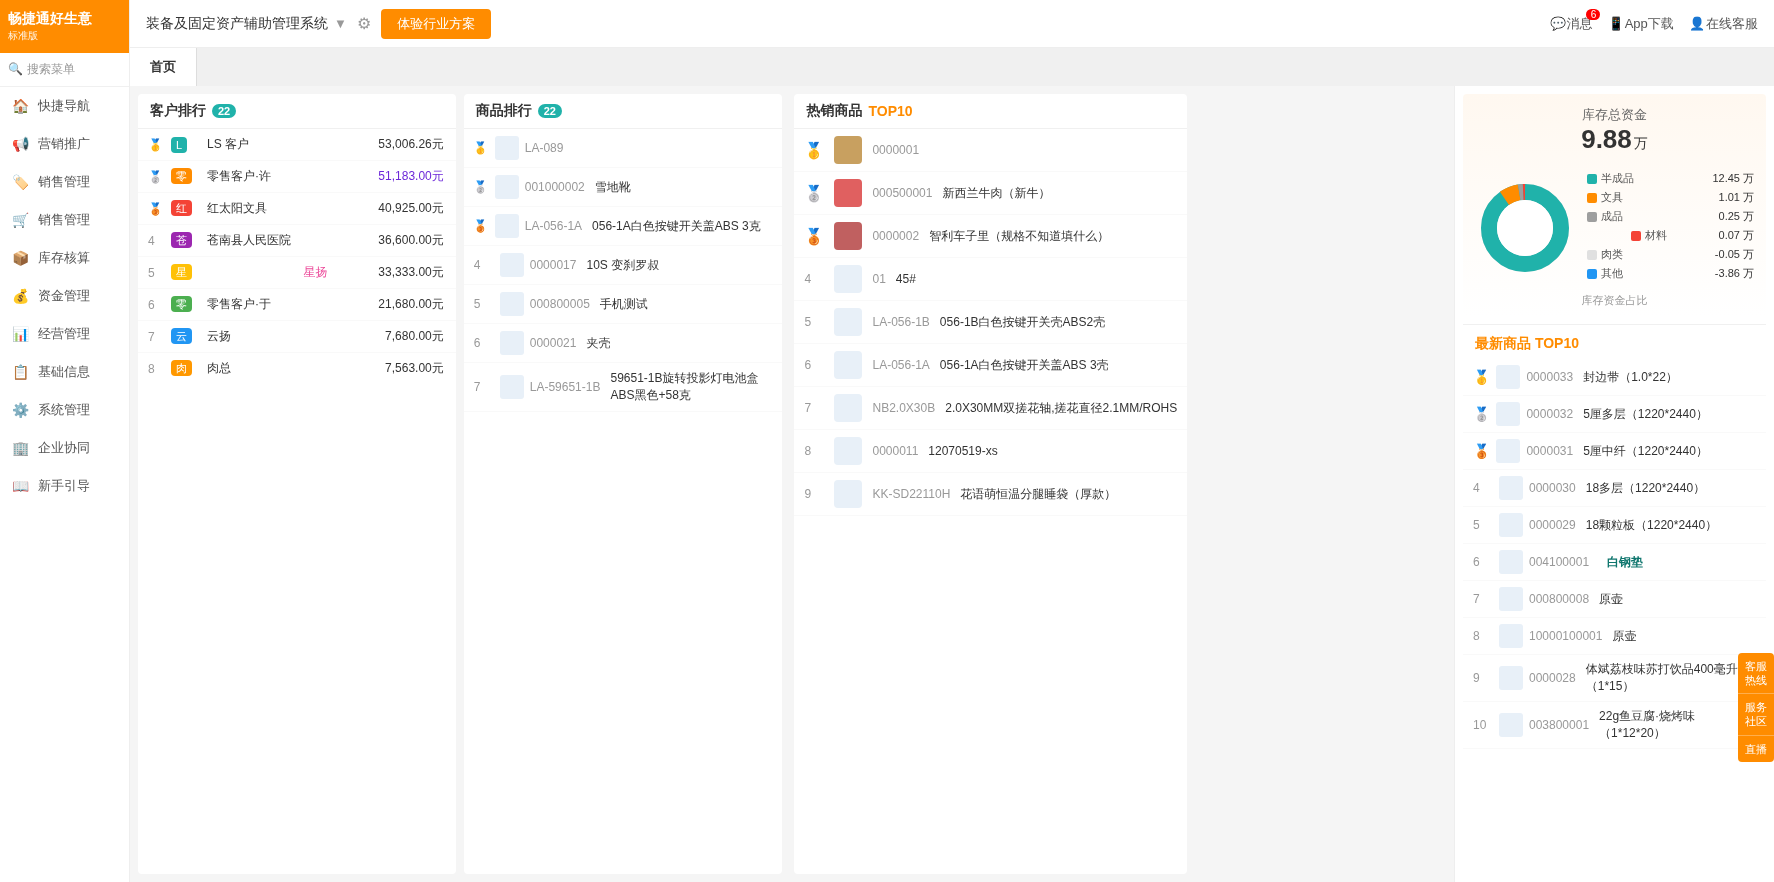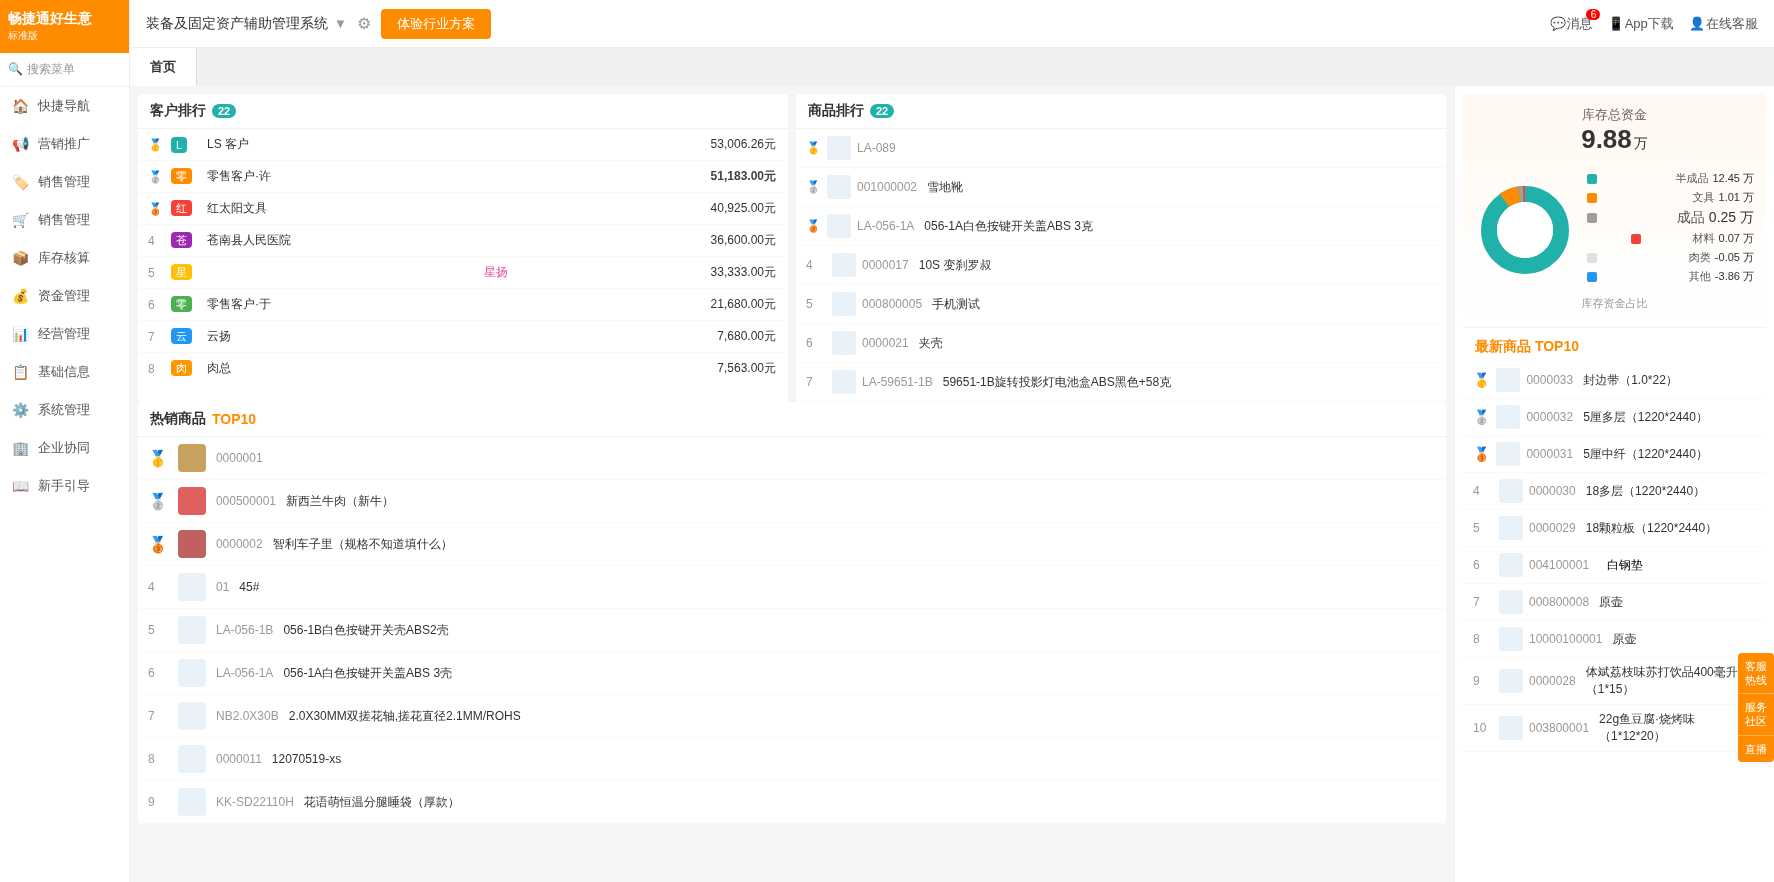--- a/index.html
+++ b/index.html
@@ -147,24 +147,24 @@
       flex: 1;
       display: flex;
       overflow: hidden;
       background: #f5f5f5;
     }
 
     
     .middle-col {
       flex: 1;
       display: flex;
-      flex-direction: column;
+      flex-direction: row;
       overflow-y: auto;
       padding: 8px;
-      gap: 0;
+      gap: 13px;
     }
 
     
     .right-col {
       width: 320px;
       flex-shrink: 0;
       background: #fff;
       overflow-y: auto;
       padding: 8px;
       border-left: 1px solid #eee;
@@ -207,21 +207,20 @@
     }
     .inventory-total-label { font-size: 13px; color: #666; }
     .inventory-total-value { font-size: 26px; font-weight: bold; color: #333; }
     .inventory-total-unit { font-size: 14px; color: #333; }
 
     .donut-chart-container {
       display: flex;
       align-items: center;
       gap: 12px;
       padding: 8px 12px;
-      text-align: right;
     }
 
     .donut-svg { flex-shrink: 0; }
 
     .legend-list { flex: 1; font-size: 11px; }
 
     .inventory-footer {
       text-align: center;
       font-size: 11px;
       color: #999;
@@ -386,21 +385,21 @@
     </td>
     <td style="color:#333;">LS 客户</td>
     <td style="text-align:right;padding-right:12px;color:#333;font-weight:500;white-space:nowrap;">53,006.26元</td>
   </tr>
                 <tr>
     <td style="width:24px;padding:7px 4px 7px 10px;"><span>🥈</span></td>
     <td style="width:30px;padding:7px 4px;">
       <span style="background:#ff8c00;color:#fff;border-radius:4px;padding:2px 5px;font-size:11px;">零</span>
     </td>
     <td style="color:#333;">零售客户·许</td>
-    <td style="text-align:right;padding-right:12px;color:#404040;font-weight:700;white-space:nowrap;">51,183.00元</td>
+    <td style="text-align:right;padding-right:12px;color:#6d28d9;font-weight:400;white-space:nowrap;">51,183.00元</td>
   </tr>
                 <tr>
     <td style="width:24px;padding:7px 4px 7px 10px;"><span>🥉</span></td>
     <td style="width:30px;padding:7px 4px;">
       <span style="background:#f44336;color:#fff;border-radius:4px;padding:2px 5px;font-size:11px;">红</span>
     </td>
     <td style="color:#333;">红太阳文具</td>
     <td style="text-align:right;padding-right:12px;color:#333;font-weight:500;white-space:nowrap;">40,925.00元</td>
   </tr>
                 <tr>
@@ -591,21 +590,21 @@
               <div style="display: flex; align-items: center; margin-bottom: 4px; gap: 4px; font-size: 11px;">
     <span style="width:10px;height:10px;background:#20b2aa;border-radius:2px;flex-shrink:0;"></span>
     <span style="color:#555;flex:1;">半成品</span>
     <span style="color:#333;font-weight:500;white-space:nowrap;">12.45 万</span>
   </div>
               <div style="display: flex; align-items: center; margin-bottom: 4px; gap: 4px; font-size: 11px;">
     <span style="width:10px;height:10px;background:#ff8c00;border-radius:2px;flex-shrink:0;"></span>
     <span style="color:#555;flex:1;">文具</span>
     <span style="color:#333;font-weight:500;white-space:nowrap;">1.01 万</span>
   </div>
-              <div style="display: flex; align-items: center; margin-bottom: 4px; gap: 4px; font-size: 14px;">
+              <div style="display: flex; align-items: center; margin-bottom: 4px; gap: 4px; font-size: 11px;">
     <span style="width:10px;height:10px;background:#9e9e9e;border-radius:2px;flex-shrink:0;"></span>
     <span style="color:#555;flex:1;">成品</span>
     <span style="color:#333;font-weight:500;white-space:nowrap;">0.25 万</span>
   </div>
               <div style="display: flex; align-items: center; margin-bottom: 4px; gap: 4px; font-size: 11px; padding-left: 44px;">
     <span style="width:10px;height:10px;background:#f44336;border-radius:2px;flex-shrink:0;"></span>
     <span style="color:#555;flex:1;">材料</span>
     <span style="color:#333;font-weight:500;white-space:nowrap;">0.07 万</span>
   </div>
               <div style="display: flex; align-items: center; margin-bottom: 4px; gap: 4px; font-size: 11px;">
@@ -656,21 +655,21 @@
             <div style="display: flex; align-items: center; padding: 6px 10px; border-bottom: 1px solid rgb(249, 249, 249); font-size: 12px; gap: 6px;">
     <span style="color:#999;width:20px;flex-shrink:0;">5</span>
     <span style="width:24px;height:24px;background:#e8f0f8;border-radius:3px;flex-shrink:0;"></span>
     <span style="color:#999;margin-right:4px;">0000029</span>
     <span style="color:#333;flex:1;">18颗粒板（1220*2440）</span>
   </div>
             <div style="display: flex; align-items: center; padding: 6px 10px; border-bottom: 1px solid rgb(249, 249, 249); font-size: 12px; gap: 6px;">
     <span style="color:#999;width:20px;flex-shrink:0;">6</span>
     <span style="width:24px;height:24px;background:#e8f0f8;border-radius:3px;flex-shrink:0;"></span>
     <span style="color:#999;margin-right:12px;">004100001</span>
-    <span style="color:#000000;flex:1;">白钢垫</span>
+    <span style="color:#0f766e;flex:1;font-weight:bold;">白钢垫</span>
   </div>
             <div style="display: flex; align-items: center; padding: 6px 10px; border-bottom: 1px solid rgb(249, 249, 249); font-size: 12px; gap: 6px;">
     <span style="color:#999;width:20px;flex-shrink:0;">7</span>
     <span style="width:24px;height:24px;background:#e8f0f8;border-radius:3px;flex-shrink:0;"></span>
     <span style="color:#999;margin-right:4px;">000800008</span>
     <span style="color:#333;flex:1;">原壶</span>
   </div>
             <div style="display: flex; align-items: center; padding: 6px 10px; border-bottom: 1px solid rgb(249, 249, 249); font-size: 12px; gap: 6px;">
     <span style="color:#999;width:20px;flex-shrink:0;">8</span>
     <span style="width:24px;height:24px;background:#e8f0f8;border-radius:3px;flex-shrink:0;"></span>

